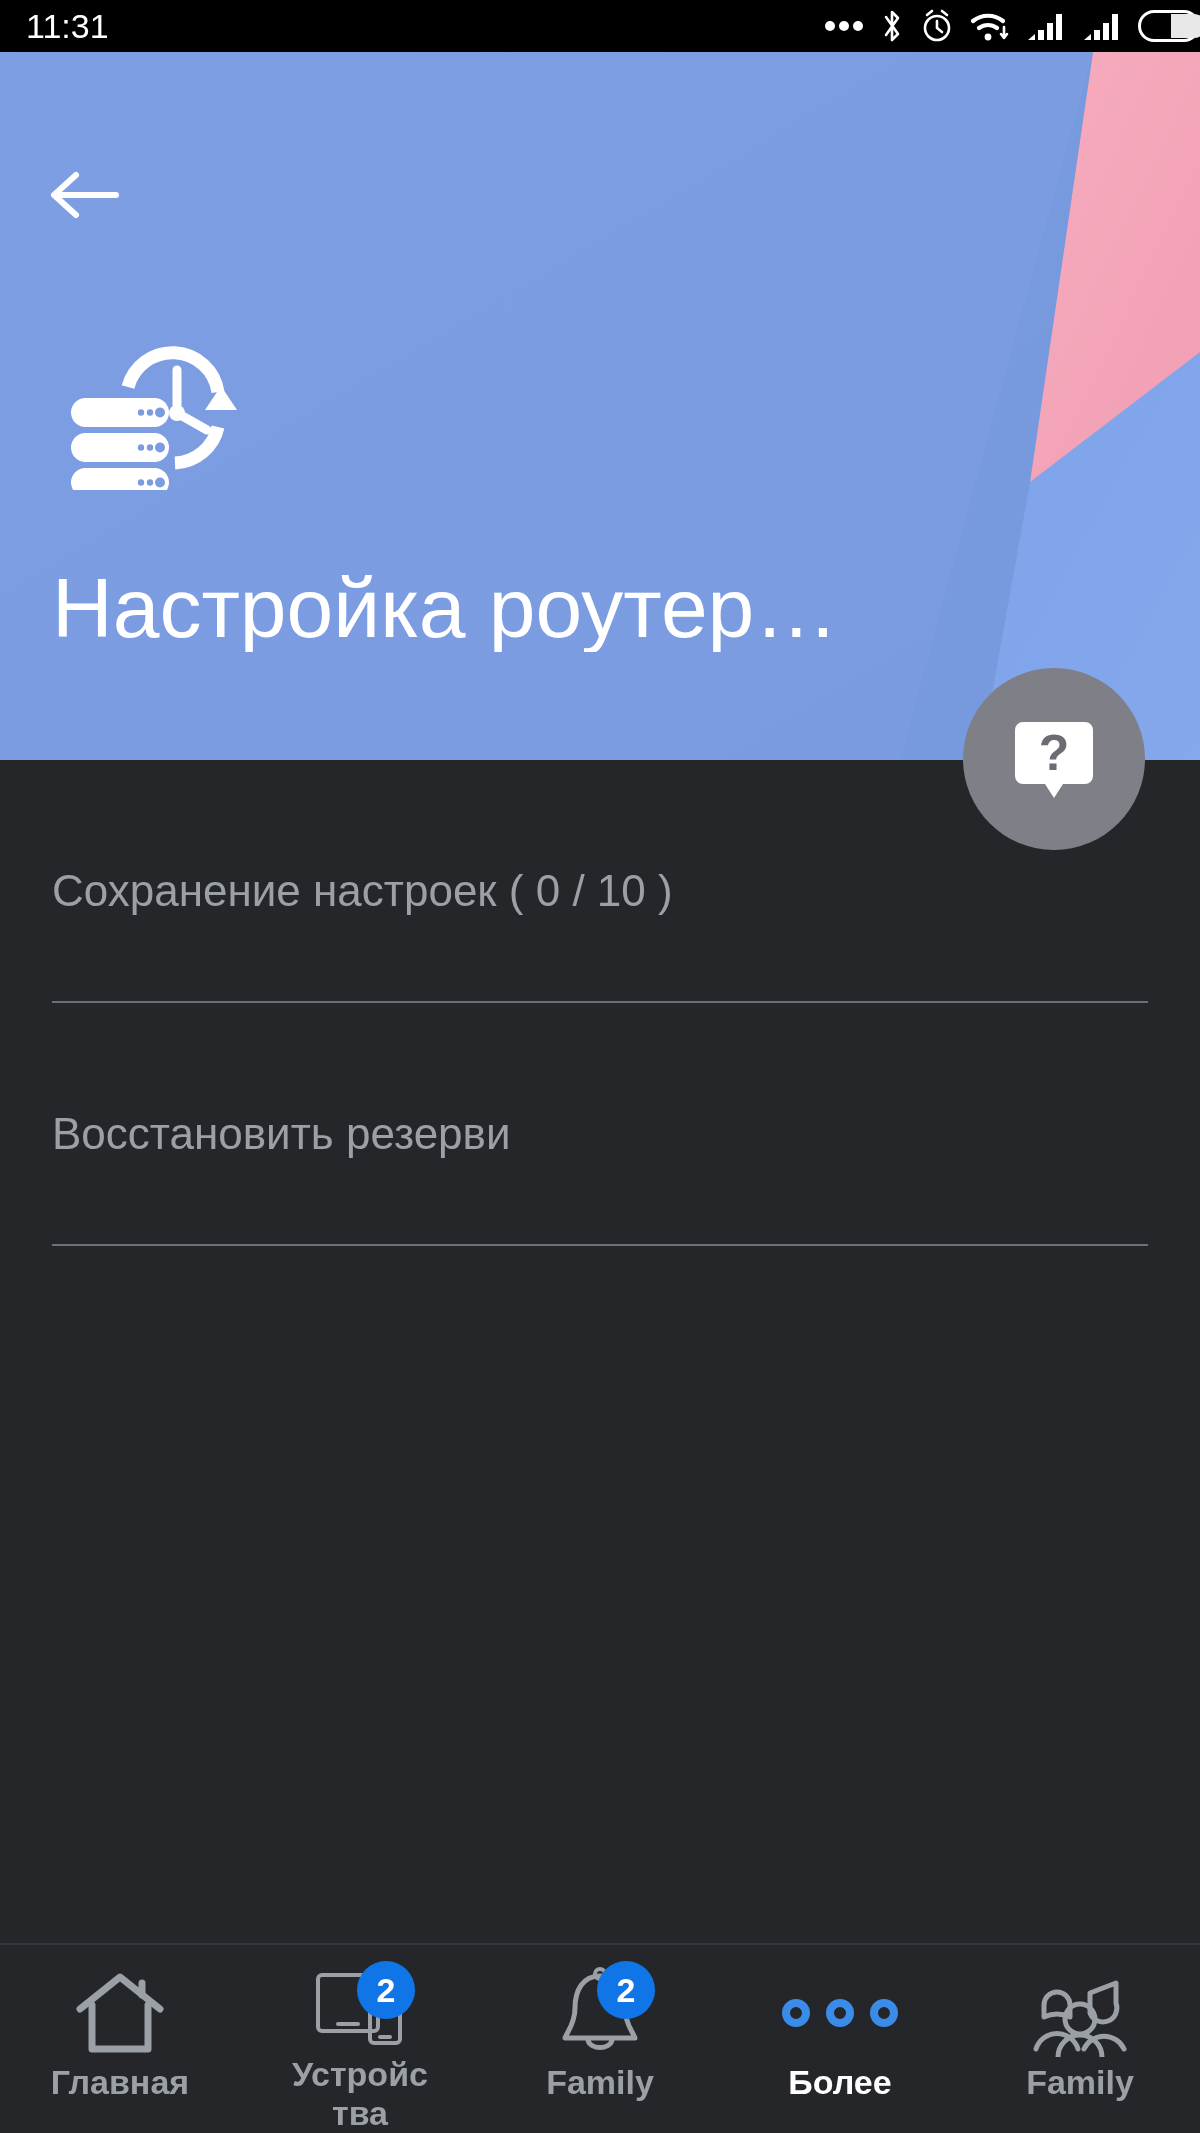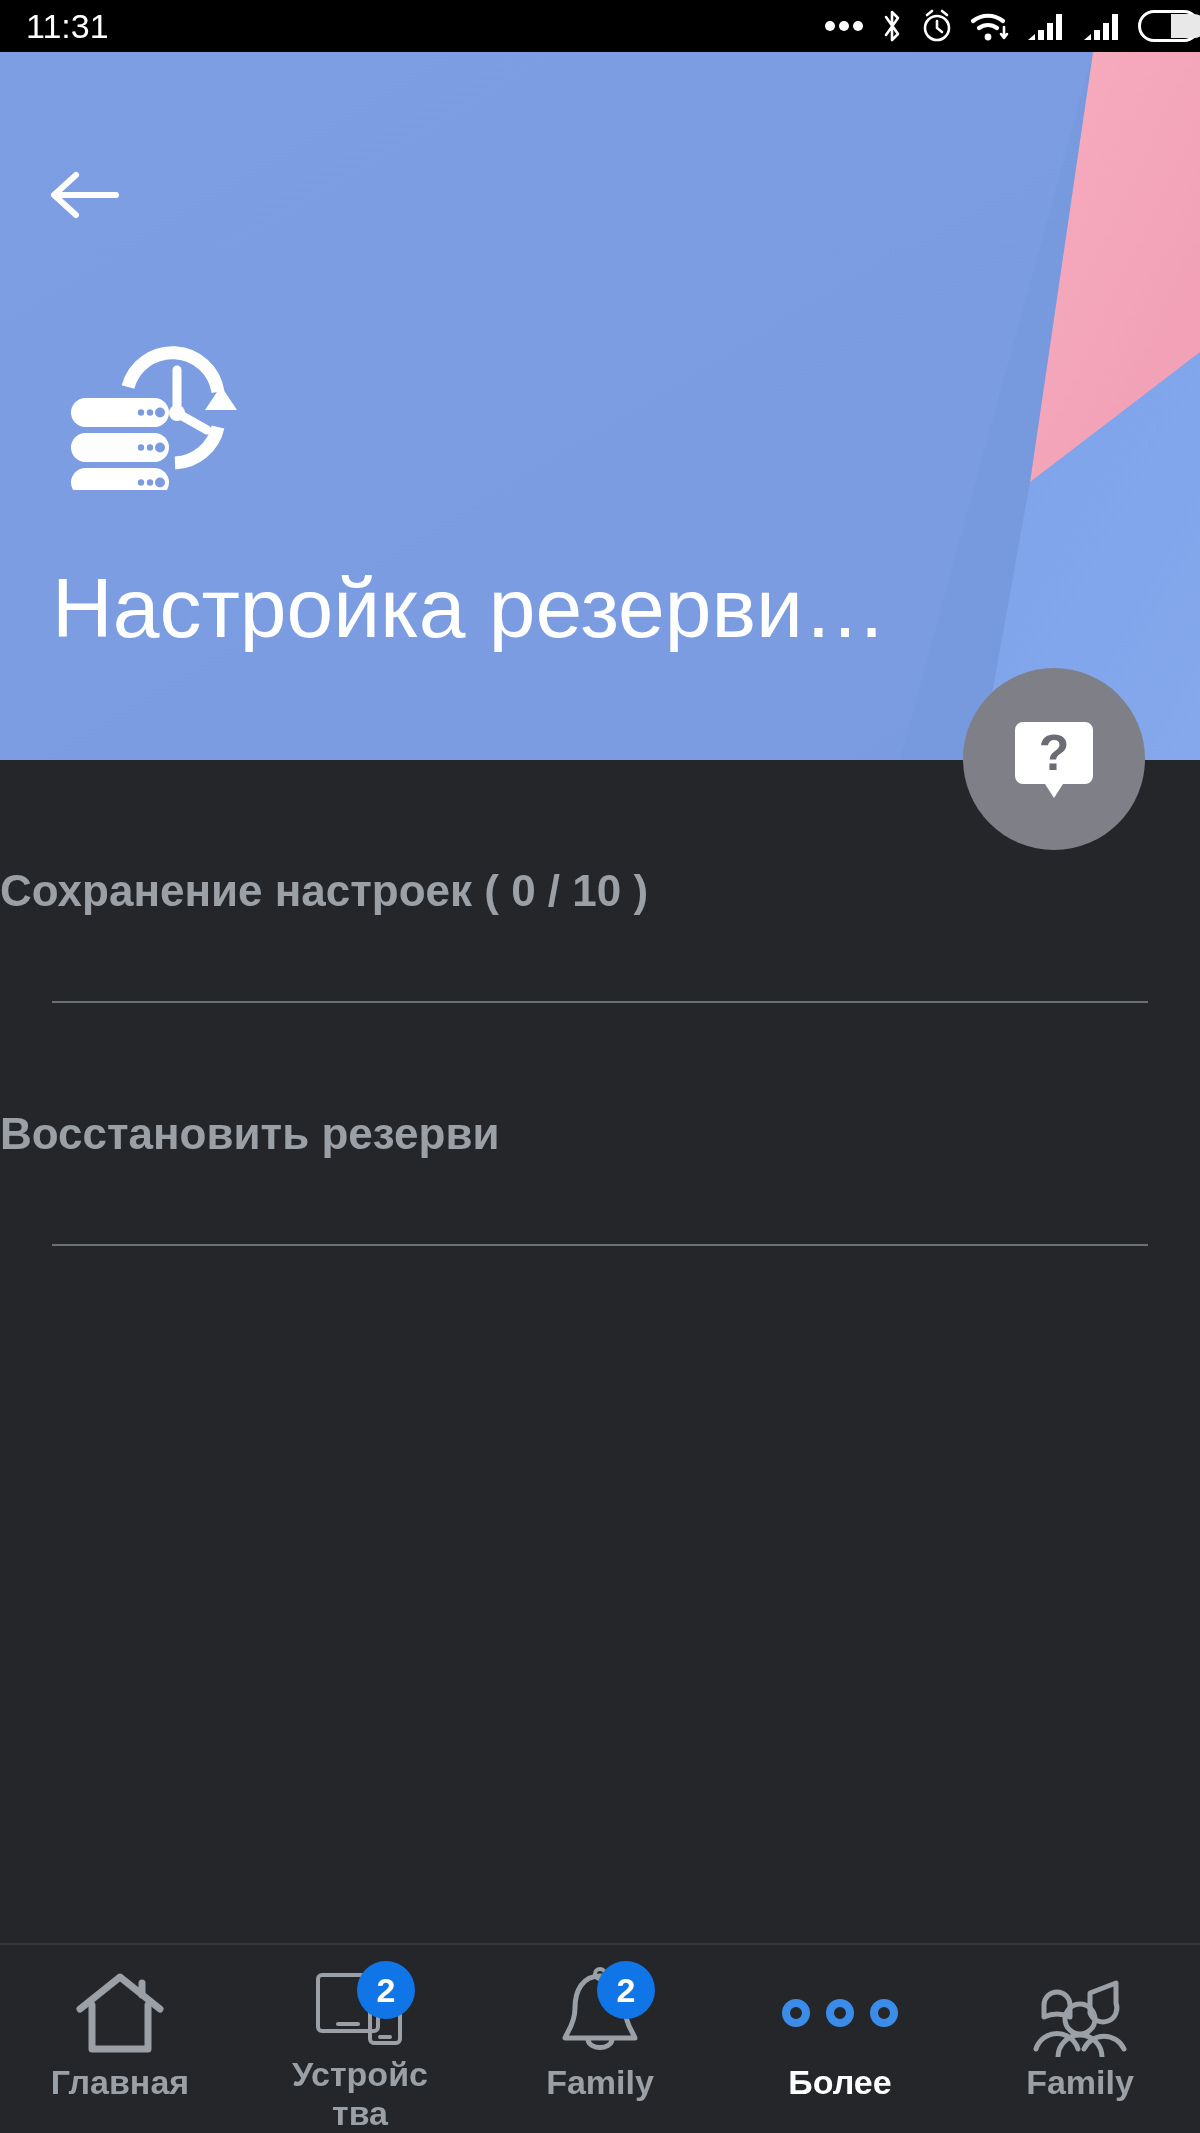--- a/index.html
+++ b/index.html
@@ -78,23 +78,24 @@
     width:1200px;
   }
   .list-row {
     position:relative;
     height:243px;
     display:flex; align-items:flex-start;
     cursor:pointer;
   }
   .list-row .row-label {
     margin-top:106px;
+    margin-left:52px;
     color:#9aa0a6;
     font-size:44px;
-    font-weight:700;
+    font-weight:400;
     letter-spacing:0px;
   }
   .list-divider {
     position:absolute;
     left:52px; right:52px; bottom:0;
     height:2px;
     background:#6b7075;
   }
 
   
@@ -269,21 +270,21 @@
         </g>
         <g>
           <rect x="16" y="138" width="98" height="29" rx="14.5" fill="#ffffff"></rect>
           <circle cx="86" cy="152.5" r="3.2" fill="#7b9ce0"></circle>
           <circle cx="95" cy="152.5" r="3.2" fill="#7b9ce0"></circle>
           <circle cx="105" cy="152.5" r="5" fill="#7b9ce0"></circle>
         </g>
       </svg>
     </div>
 
-    <div id="header-title">Настройка резерви…</div>
+    <div id="header-title">Настройка роутер…</div>
   </div>
 
   <div id="help-fab">
     <svg width="78" height="82" viewBox="0 0 78 82">
       <path d="M8 4 H70 A8 8 0 0 1 78 12 V58 A8 8 0 0 1 70 66 H48 L39 80 L30 66 H8 A8 8 0 0 1 0 58 V12 A8 8 0 0 1 8 4 Z" fill="#ffffff"></path>
       <text x="39" y="52" font-family="'Liberation Sans', sans-serif" font-size="50" font-weight="700" fill="#6b6c74" text-anchor="middle">?</text>
     </svg>
   </div>
 
   <div id="settings-list">

